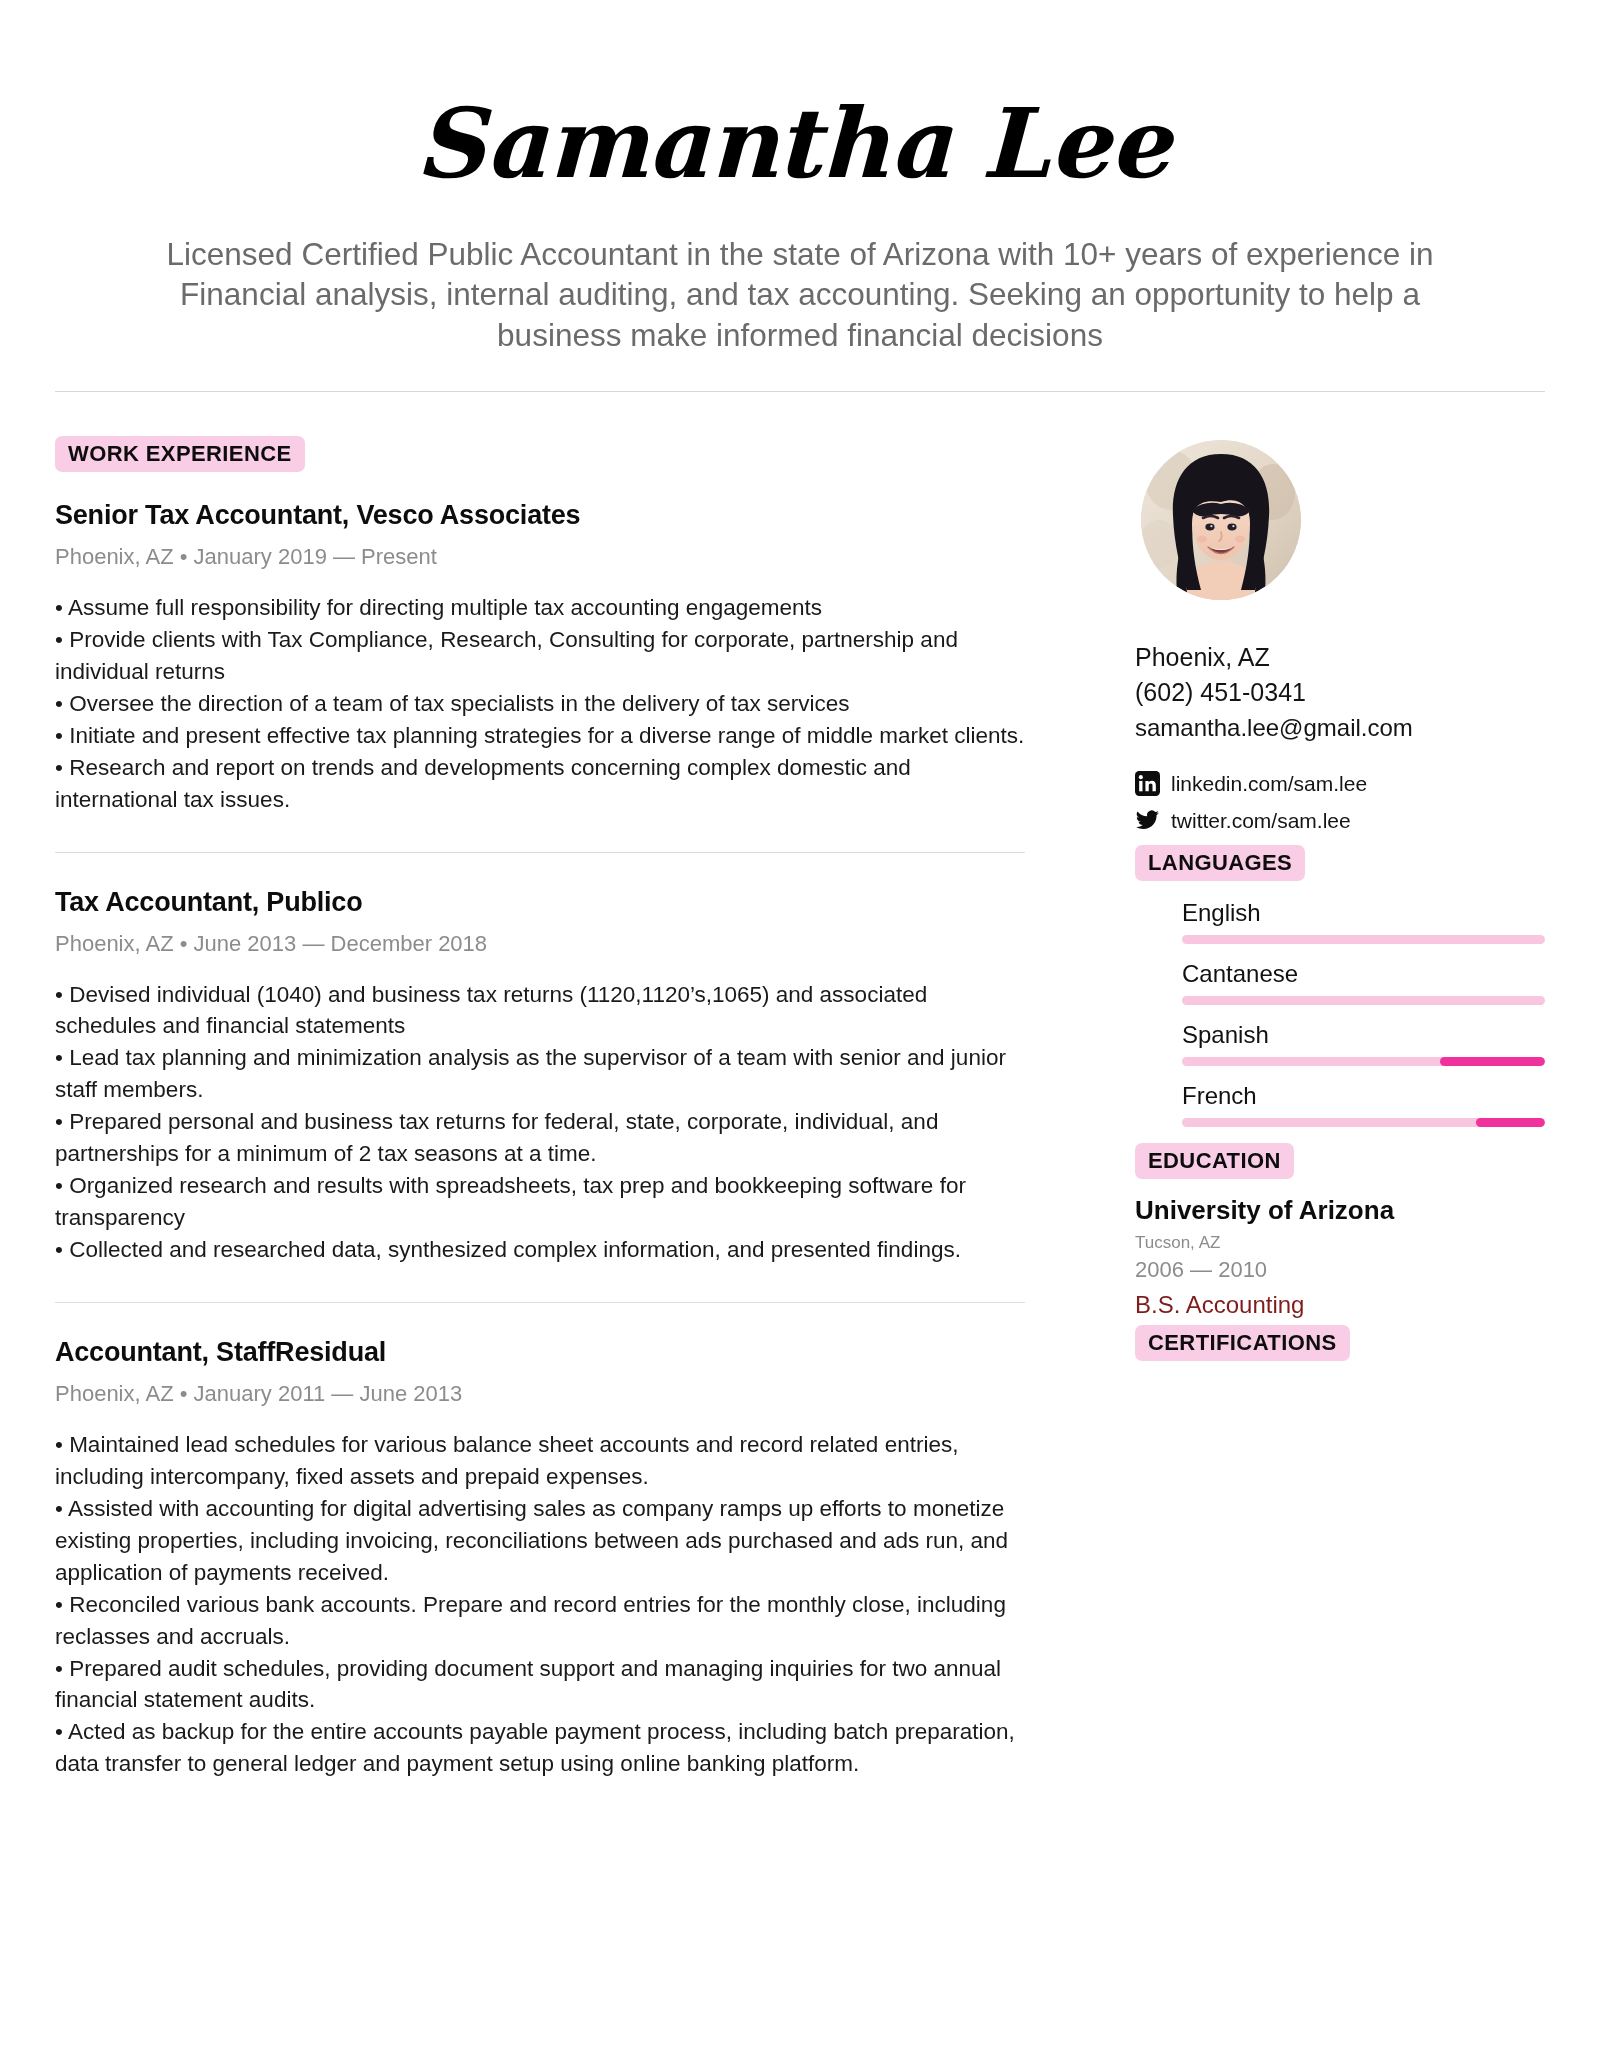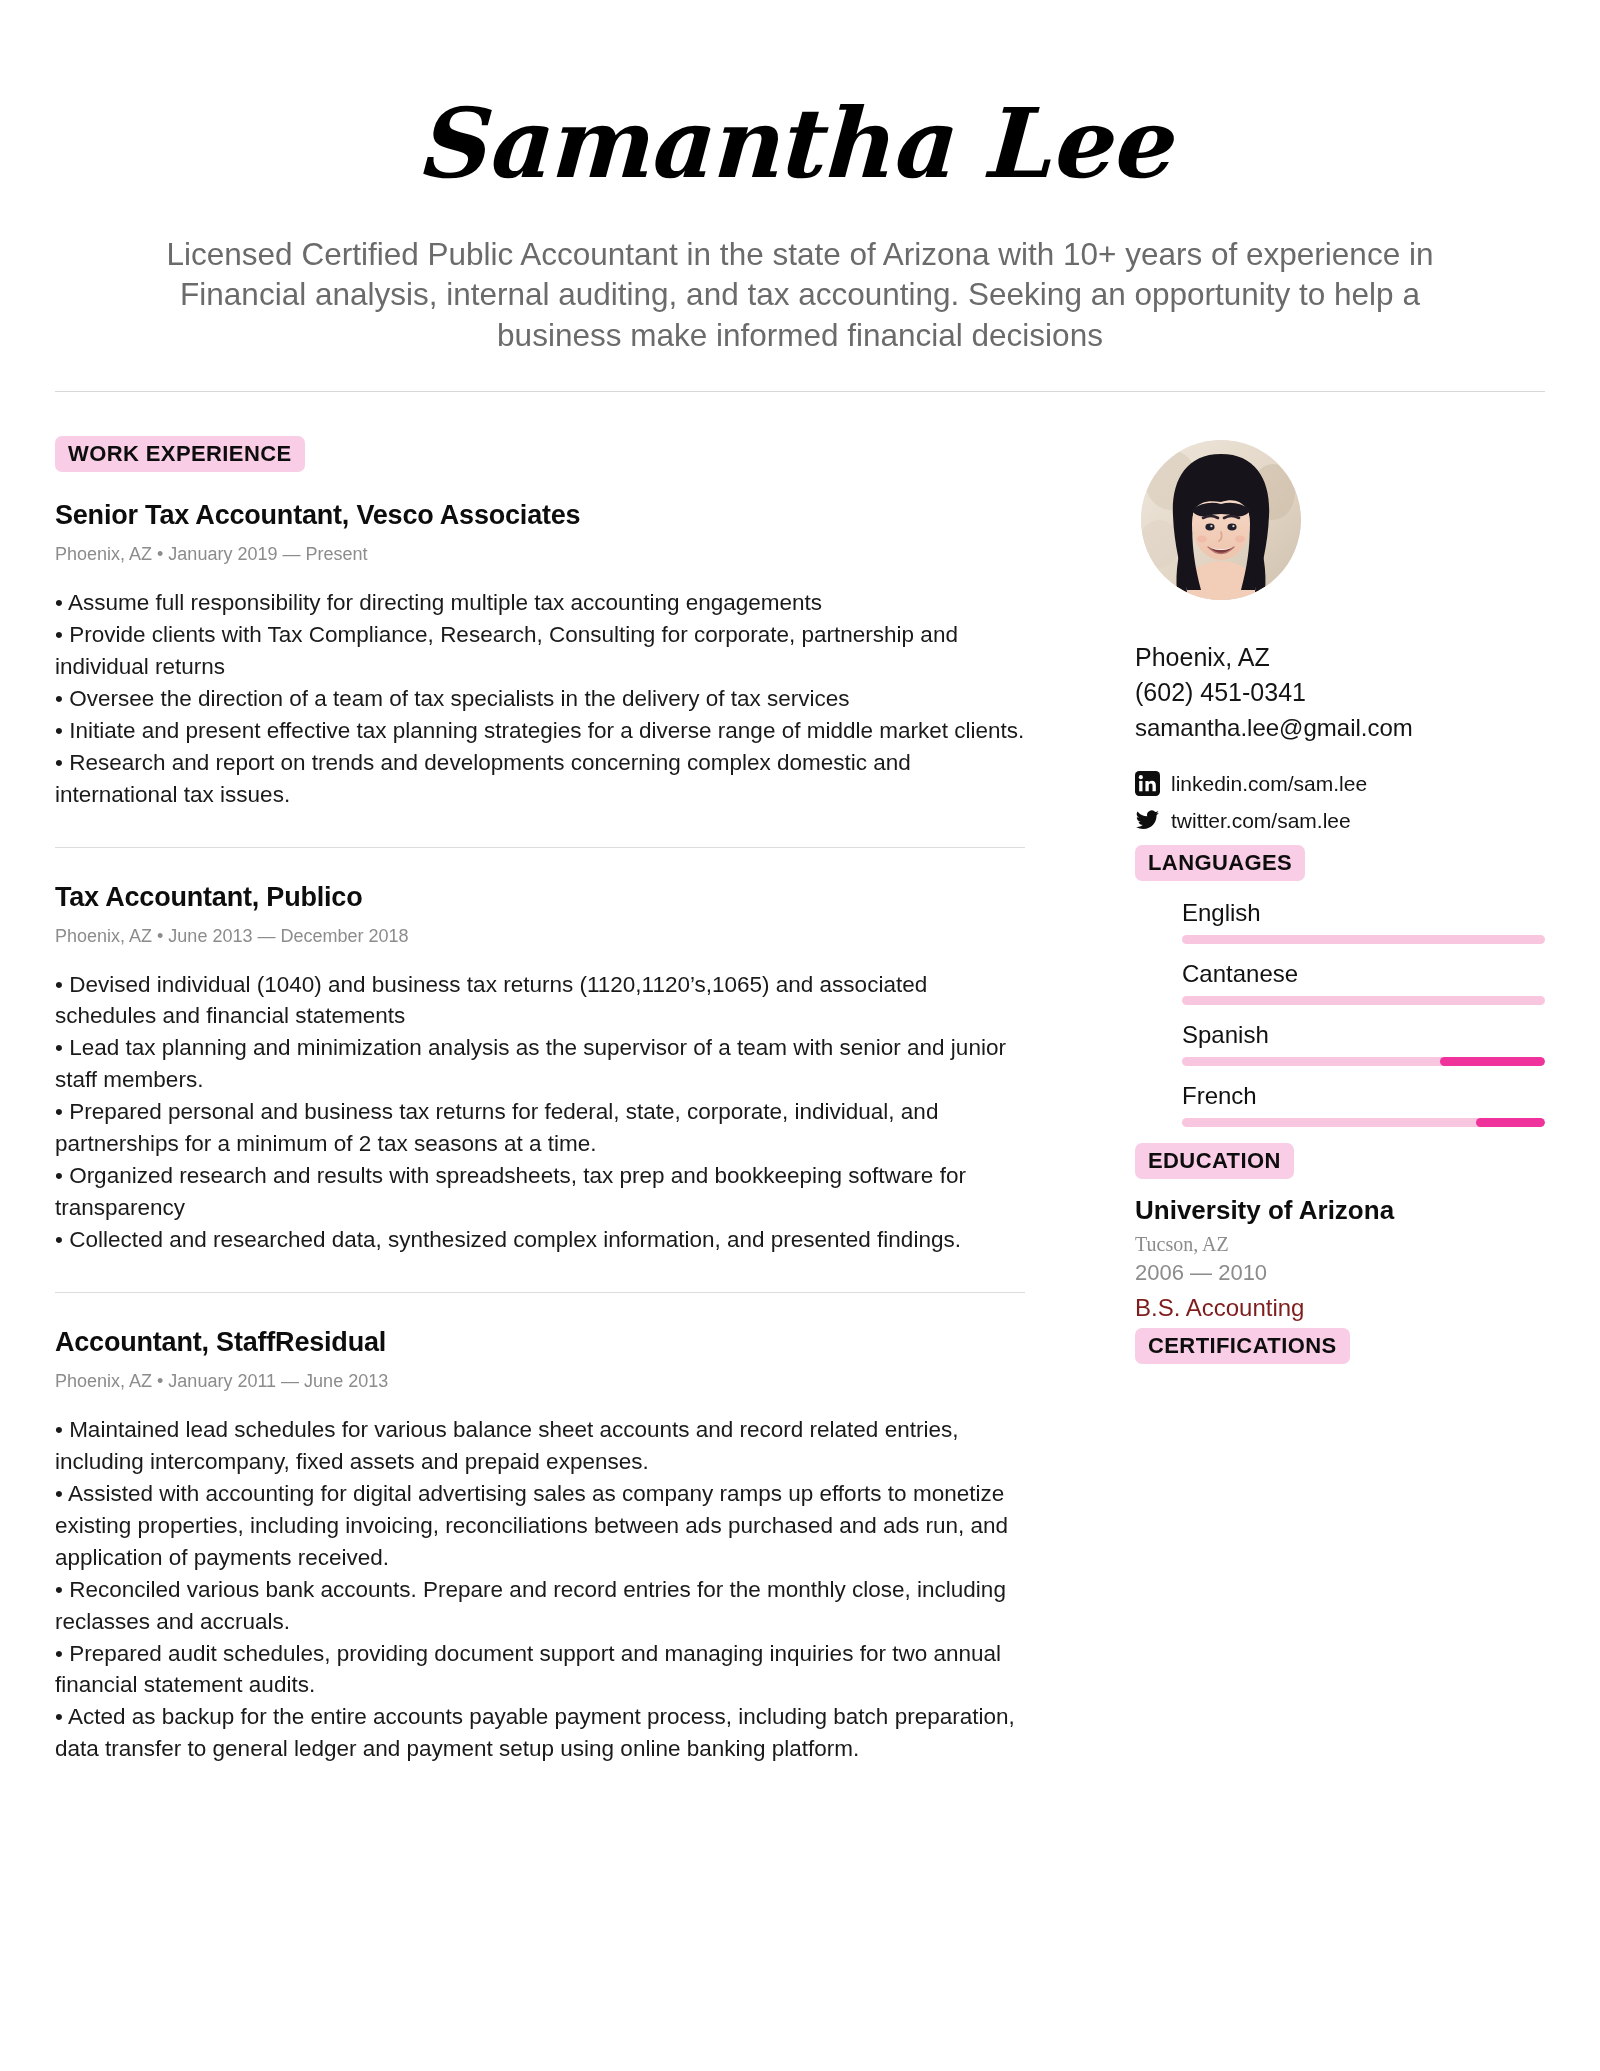--- a/index.html
+++ b/index.html
@@ -96,21 +96,21 @@
   .entry-title {
     margin-top: 28px;
     font-size: 27px;
     font-weight: 700;
     color: #0d0d0d;
     letter-spacing: -0.2px;
   }
 
   .entry-meta {
     margin-top: 13px;
-    font-size: 18px;
+    font-size: 22px;
     color: #8c8c8c;
     font-weight: 400;
   }
 
   .bullets {
     margin-top: 22px;
     font-size: 22.5px;
     line-height: 1.42;
     color: #1a1a1a;
   }
@@ -206,24 +206,23 @@
   
   .edu-block { margin-top: 16px; }
 
   .edu-school {
     font-size: 26px;
     font-weight: 700;
     color: #0d0d0d;
     margin-top: 4px;
   }
   .edu-loc {
-    font-size: 20px;
+    font-size: 17px;
     color: #8c8c8c;
     margin-top: 7px;
-    font-family: Liberation Serif, serif;
   }
   .edu-years {
     font-size: 22px;
     color: #8c8c8c;
     margin-top: 4px;
   }
   .edu-degree {
     font-size: 24px;
     color: #7f1d1d;
     margin-top: 8px;

